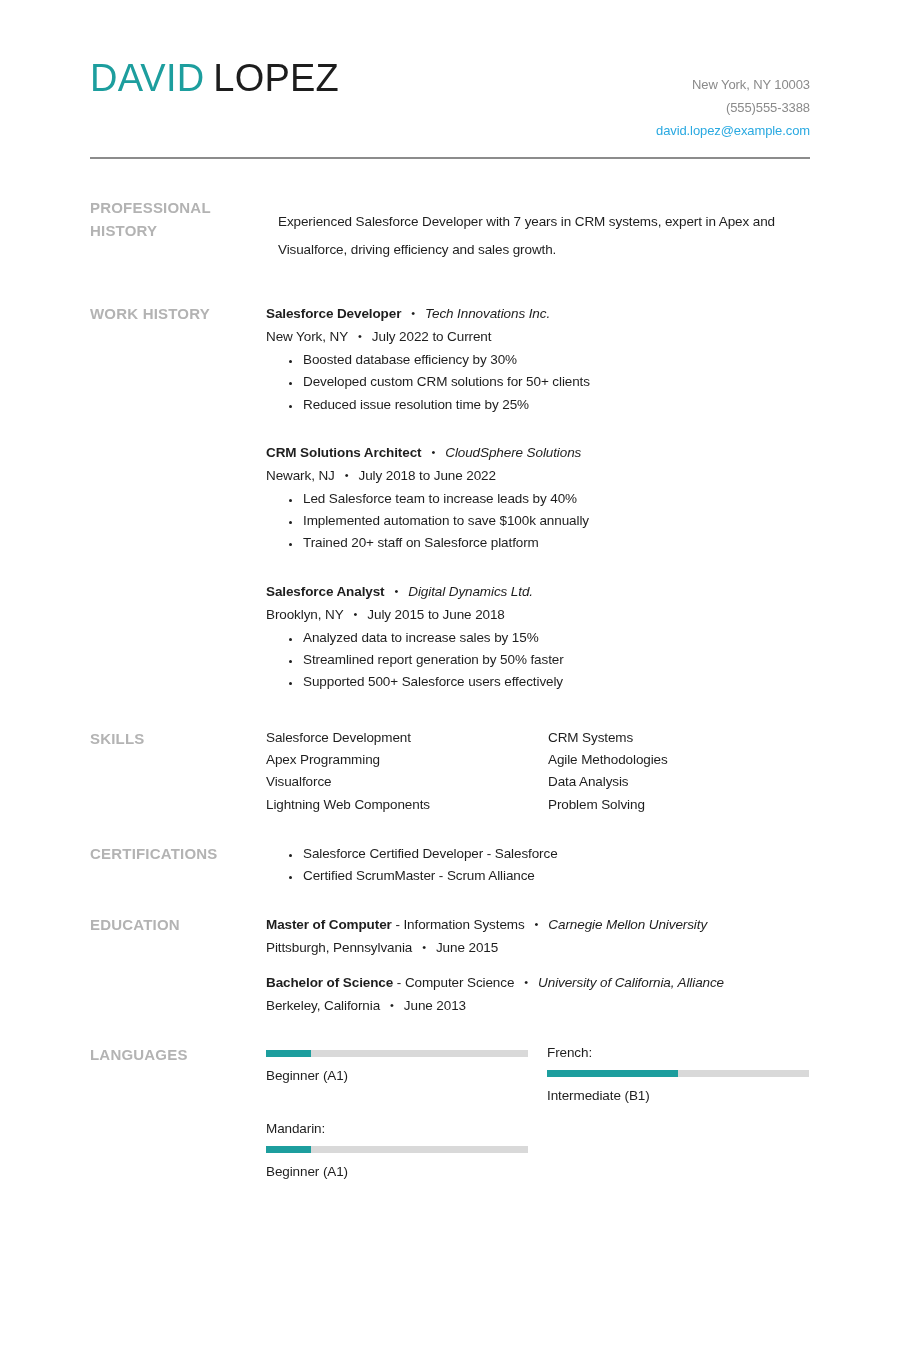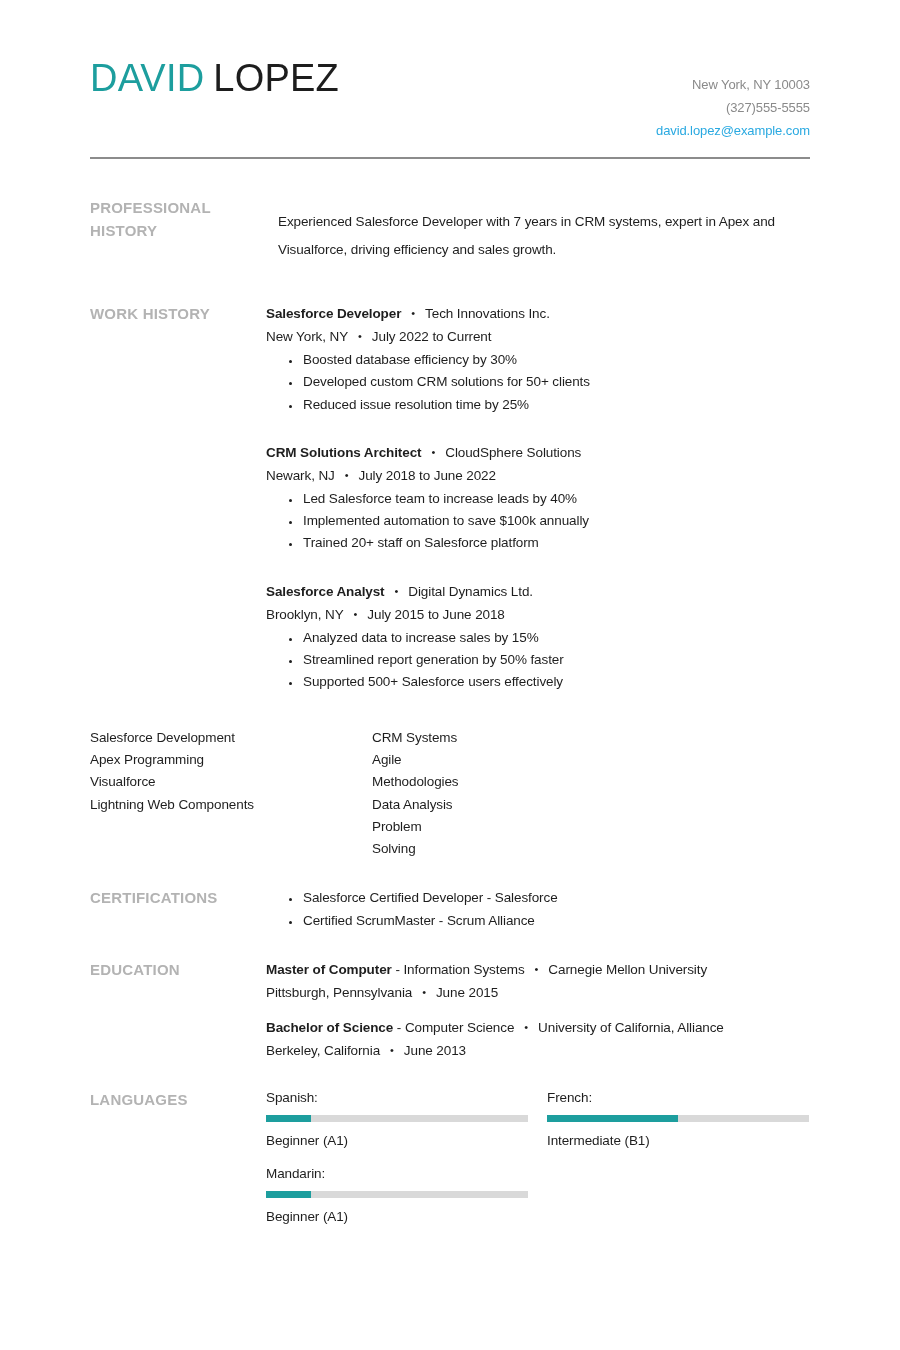--- a/index.html
+++ b/index.html
@@ -27,21 +27,21 @@
   .label{
     font-size:15px;font-weight:700;color:var(--label);
     letter-spacing:0.2px;line-height:23px;padding-top:0;
   }
   .content{font-size:13.5px;line-height:22px}
   .summary-text{margin:12px;line-height:28px}
   
   .job{margin-bottom:25px}
   .job:last-child{margin-bottom:7px}
   .job-title{font-weight:700}
-  .italic{}
+  .italic{font-style:italic}
   .dot{display:inline-block;margin:0 10px;font-size:11px;vertical-align:1px}
   ul.bullets{margin:1px 0 0 0;padding:0 0 0 36px;list-style:disc}
   ul.bullets li{line-height:22.3px;padding-left:1px}
   ul.bullets li::marker{font-size:11px}
   
   .skills-cols{display:grid;grid-template-columns:282px 1fr}
   .skill-item{line-height:22.3px}
   
   .edu{margin-bottom:12px}
   .edu:last-child{margin-bottom:0}
@@ -55,21 +55,21 @@
 </style>
 </head>
 <body>
 
 <div class="page">
 
   <div class="header">
     <h1 class="name"><span class="name-first">DAVID</span><span class="name-last">LOPEZ</span></h1>
     <div class="contact">
       <div>New York, NY 10003</div>
-      <div>(327)555-5555</div>
+      <div>(555)555-3388</div>
       <a class="email">david.lopez@example.com</a>
     </div>
   </div>
 
   <hr class="divider">
 
   <div class="sections">
 
     <section class="row">
       <div class="label">PROFESSIONAL HISTORY</div>
@@ -109,20 +109,21 @@
             <li>Analyzed data to increase sales by 15%</li>
             <li>Streamlined report generation by 50% faster</li>
             <li>Supported 500+ Salesforce users effectively</li>
           </ul>
         </div>
 
       </div>
     </section>
 
     <section class="row">
+      <div class="label">SKILLS</div>
       <div class="content">
         <div class="skills-cols">
           <div>
             <div class="skill-item">Salesforce Development</div>
             <div class="skill-item">Apex Programming</div>
             <div class="skill-item">Visualforce</div>
             <div class="skill-item">Lightning Web Components</div>
           </div>
           <div>
             <div class="skill-item">CRM Systems</div>
@@ -160,21 +161,20 @@
 
       </div>
     </section>
 
     <section class="row">
       <div class="label">LANGUAGES</div>
       <div class="content">
         <div class="lang-grid">
 
           <div class="lang-item">
-            <div class="lang-name">Spanish:</div>
             <div class="lang-bar">
               <div class="lang-fill" style="width: 17%;"></div>
             </div>
             <div class="lang-level">Beginner (A1)</div>
           </div>
 
           <div class="lang-item">
             <div class="lang-name">French:</div>
             <div class="lang-bar">
               <div class="lang-fill" style="width: 50%;"></div>

